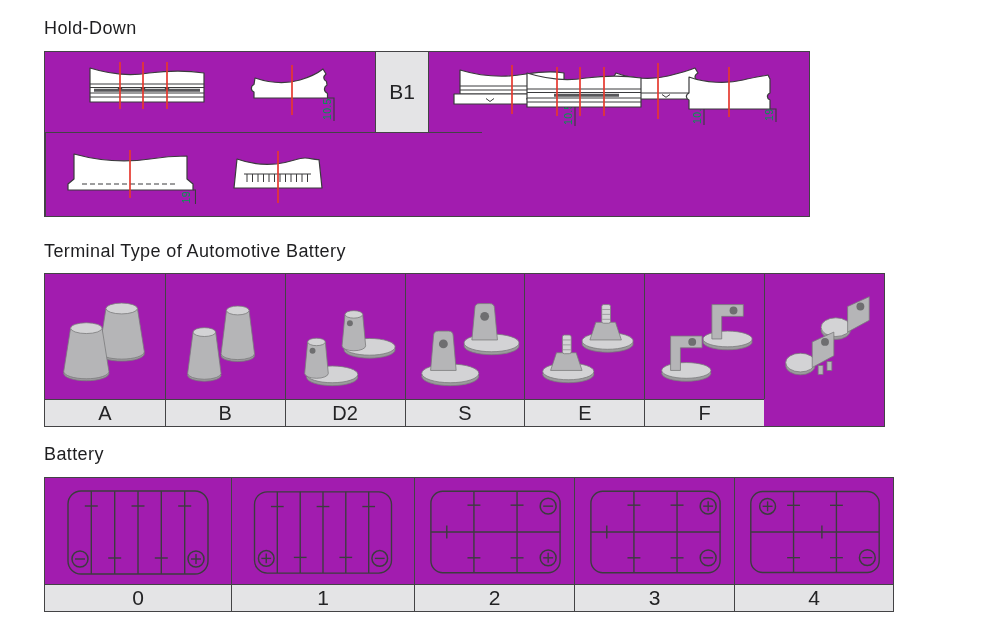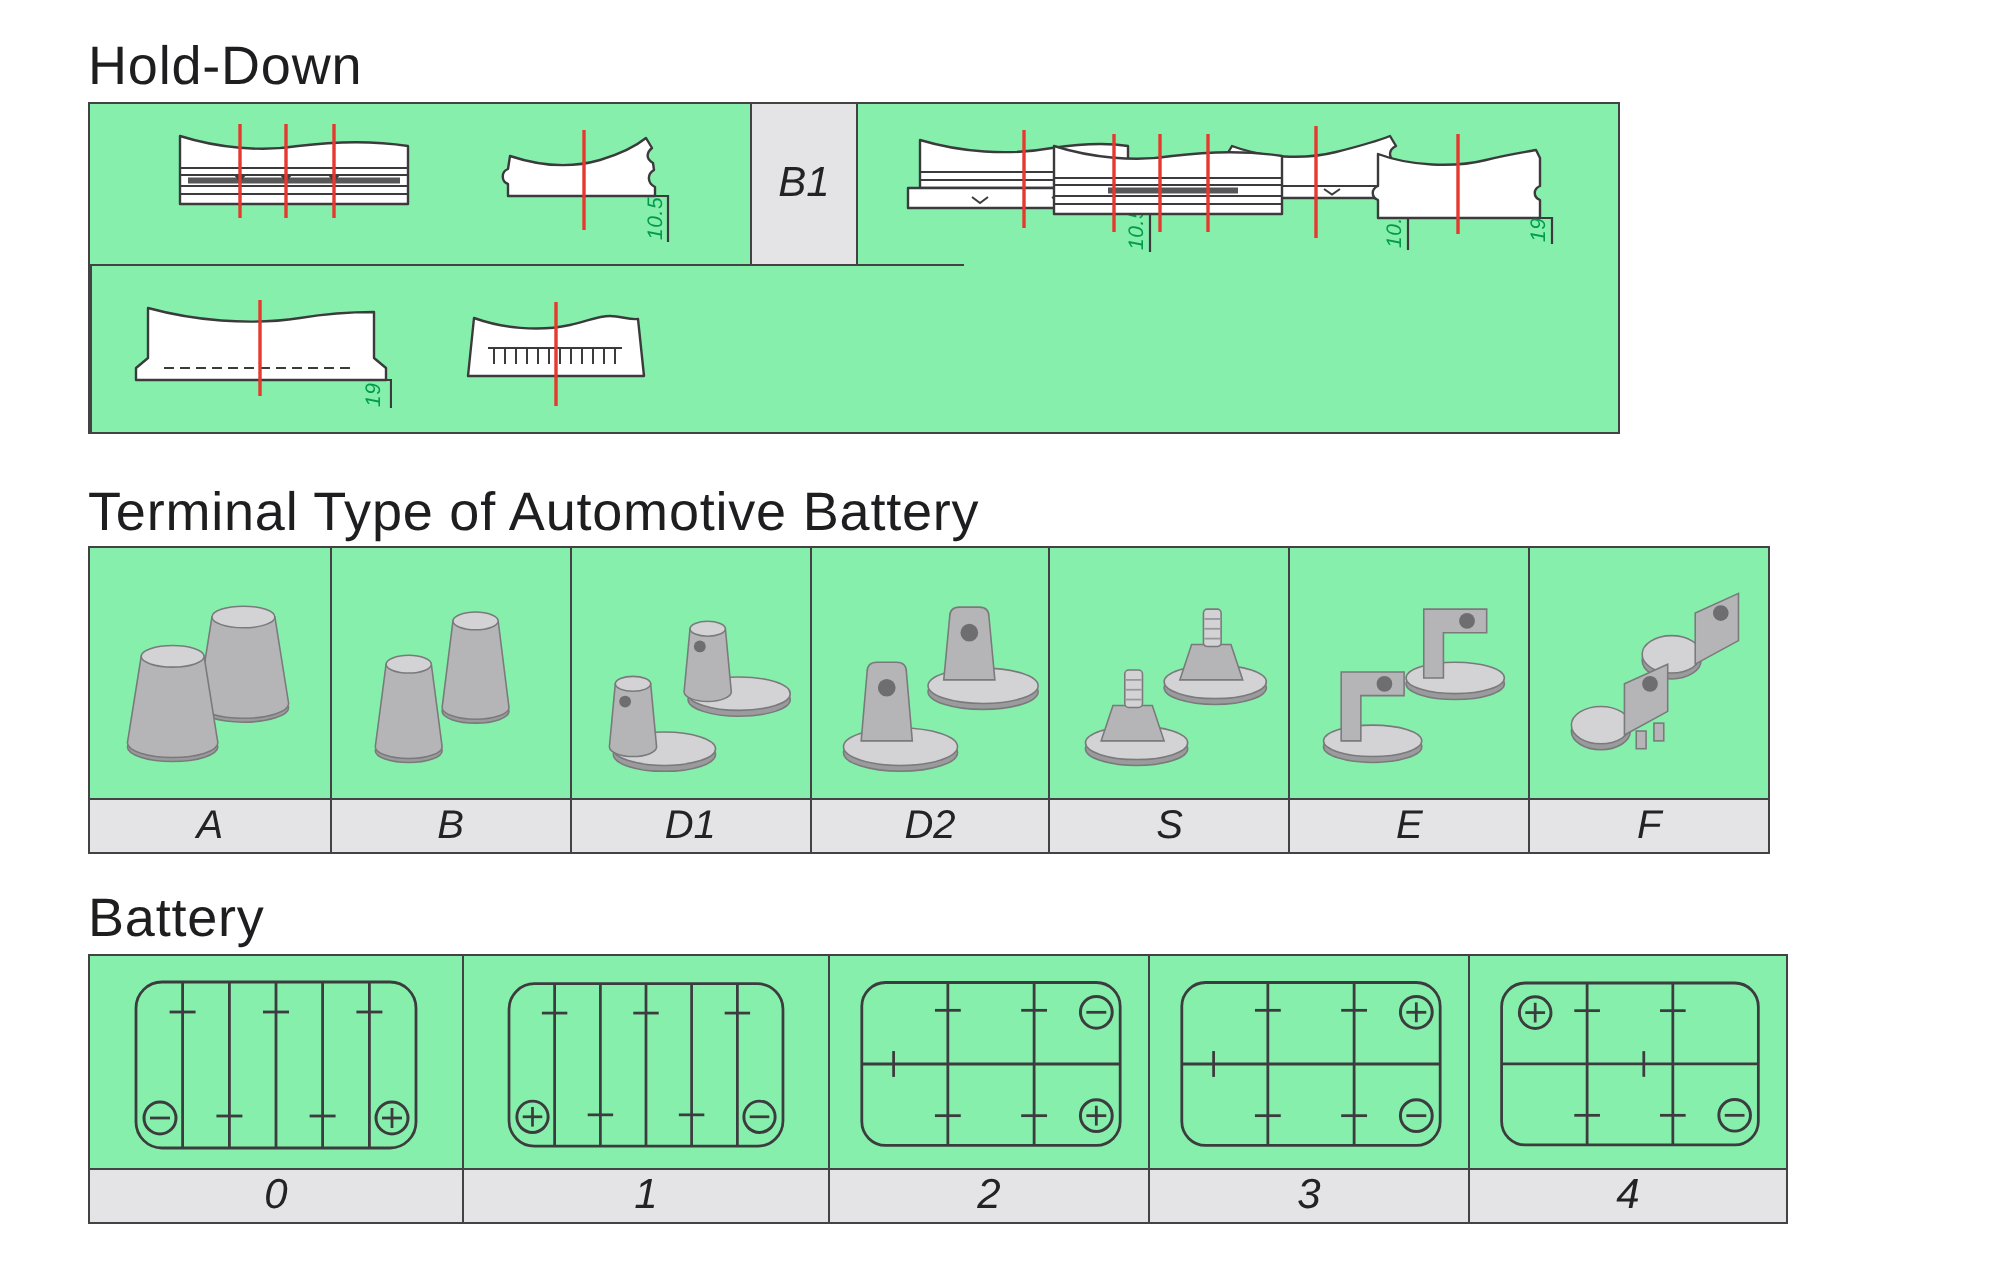--- a/index.html
+++ b/index.html
@@ -1,22 +1,22 @@
 <!DOCTYPE html>
 <html><head>
 <meta charset="utf-8">
 <style>
   html,body{margin:0;padding:0;background:#ffffff;}
   body{width:1000px;height:636px;position:relative;font-family:"Liberation Sans",sans-serif;overflow:hidden;}
-  .title{position:absolute;left:44px;font-size:27px;line-height:1.15;color:#1e1e20;letter-spacing:.4px;}
+  .title{position:absolute;left:44px;font-size:18px;line-height:1.15;color:#1e1e20;letter-spacing:.4px;}
   #t-hd{top:18px}
   #t-term{top:241px}
   #t-lay{top:444px}
 
-  .tbl{position:absolute;border:1.5px solid #434345;display:grid;background:#86efac;font-style:italic;}
+  .tbl{position:absolute;border:1.5px solid #434345;display:grid;background:#a21caf;}
   .hd-table{left:44px;top:51px;width:764px;height:164px;grid-template-columns:330px 53px 54px 1fr;grid-template-rows:81px 1fr;}
   .term-table{left:44px;top:273px;width:839px;height:152px;grid-template-columns:repeat(7,1fr);grid-template-rows:1fr 27px;}
   .lay-table{left:44px;top:477px;width:848px;height:133px;grid-template-columns:186px 183px 160px 160px 1fr;grid-template-rows:1fr 27px;}
 
   .cell{position:relative;min-width:0;min-height:0;}
   .bl{border-left:1px solid #434345;}
   .bb{border-bottom:1px solid #434345;}
   .bt{border-top:1px solid #434345;}
   .gray{background:#e4e4e6;display:flex;align-items:center;justify-content:center;color:#232325;}
   .code{font-size:21px;}
@@ -228,21 +228,20 @@
       <ellipse class="m-top" cx="34" cy="87" rx="15" ry="9.5"></ellipse>
       <path class="m-body" d="M46,92 L68,80 L68,56 L46,66 Z"></path>
       <circle class="m-hole" cx="59" cy="66" r="4"></circle>
       <rect class="m-body" x="52" y="90" width="5" height="9"></rect>
       <rect class="m-body" x="61" y="86" width="5" height="9"></rect>
     </svg>
   </div>
 
   <div class="cell gray bt t-label">A</div>
   <div class="cell gray bt bl t-label">B</div>
-  <div class="cell gray bt bl t-label">D1</div>
   <div class="cell gray bt bl t-label">D2</div>
   <div class="cell gray bt bl t-label">S</div>
   <div class="cell gray bt bl t-label">E</div>
   <div class="cell gray bt bl t-label">F</div>
 </div>
 
 <div class="tbl lay-table">
 
   <div class="cell imgc">
     <svg width="100%" height="100%" viewBox="0 0 186 106" preserveAspectRatio="xMidYMid meet">

